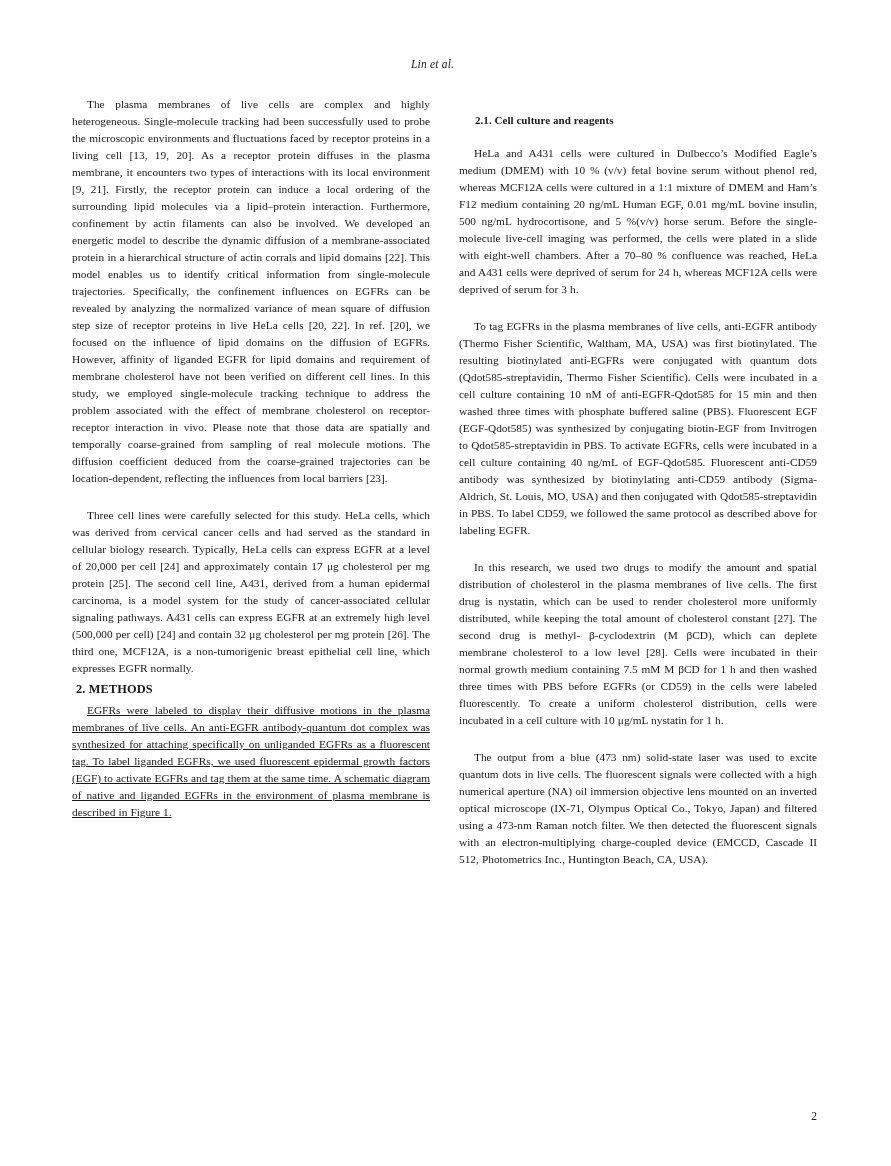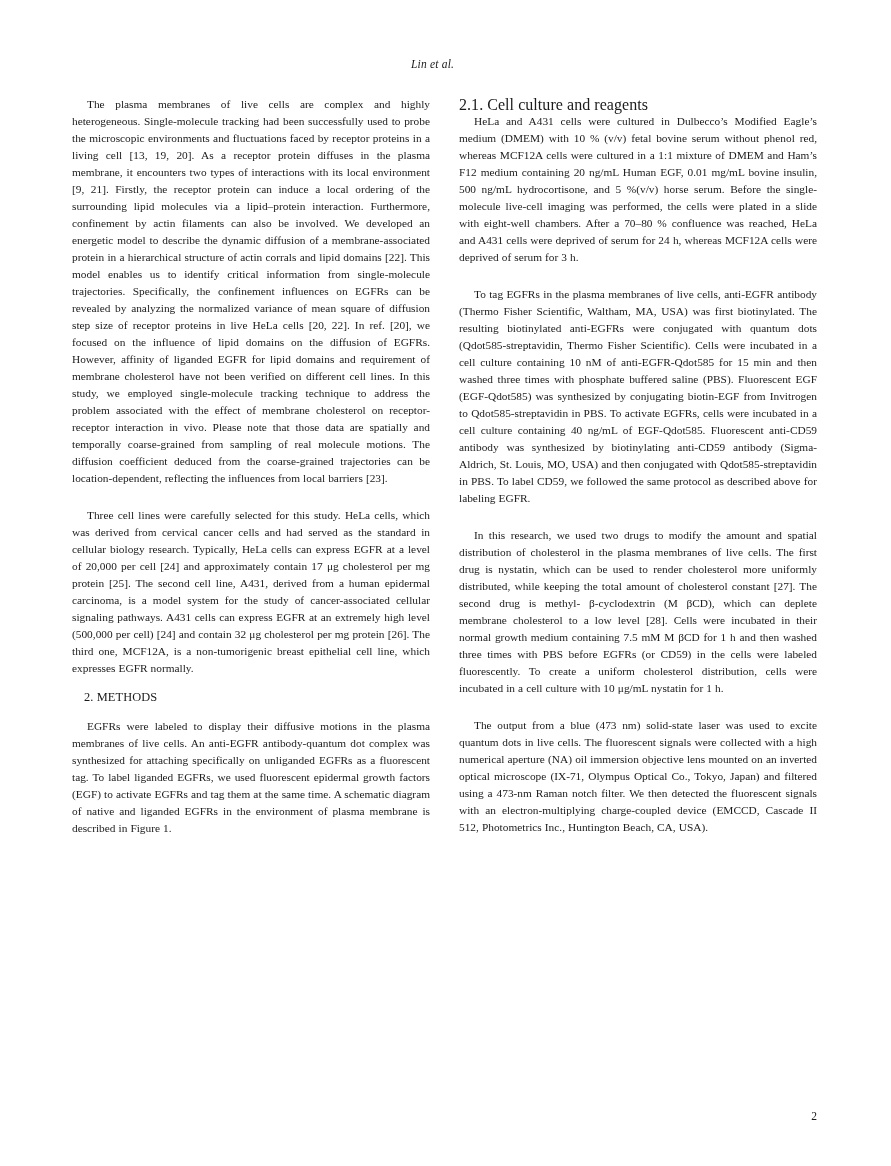--- a/index.html
+++ b/index.html
@@ -51,35 +51,35 @@
     font-size: 11.35px;
     line-height: 17.0px;
     text-indent: 15px;
     hyphens: manual;
     word-spacing: 0.02em;
   }
   p.para.noindent { text-indent: 0; }
   p.para + p.para { margin-top: 20px; }
 
   h2.section {
-    margin: 12px;
+    margin: 4px;
     font-size: 12.4px;
-    font-weight: normal;
+    font-weight: bold;
     line-height: 17px;
     letter-spacing: 0.1px;
   }
   h3.subsection {
-    margin: 0;
-    font-size: 16px;
-    font-weight: normal;
+    margin: 16px;
+    font-size: 11px;
+    font-weight: bold;
     line-height: 17px;
     letter-spacing: 0.05px;
   }
   .gap-before-section { margin-top: 25px; }
-  .gap-after-section  { margin-top: 11px; }
+  .gap-after-section  { margin-top: 11px; text-decoration: underline; }
   .gap-before-sub     { margin-top: 26px; }
   .gap-after-sub      { margin-top: 11px; }
 
   .mi { }
 
   .folio {
     position: absolute;
     right: 74px;
     bottom: 44px;
     font-size: 11.5px;

